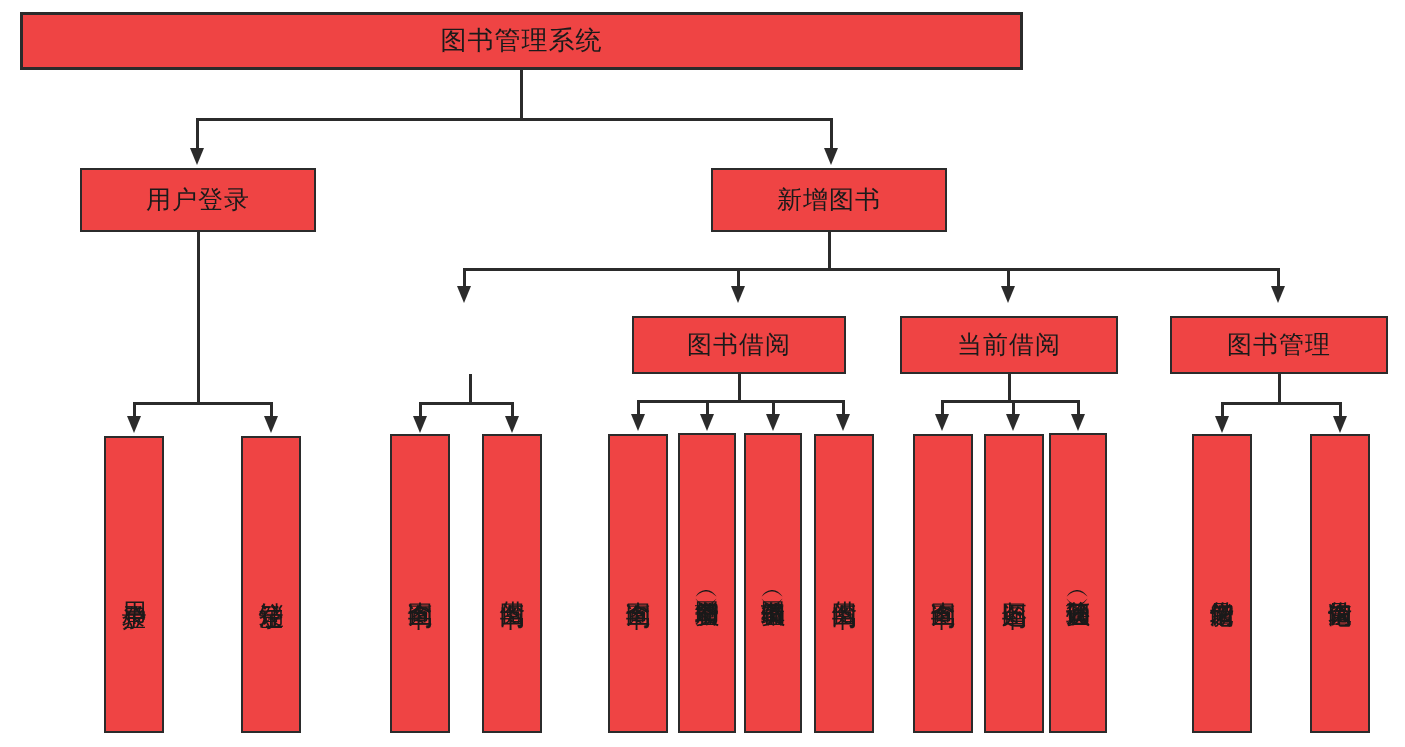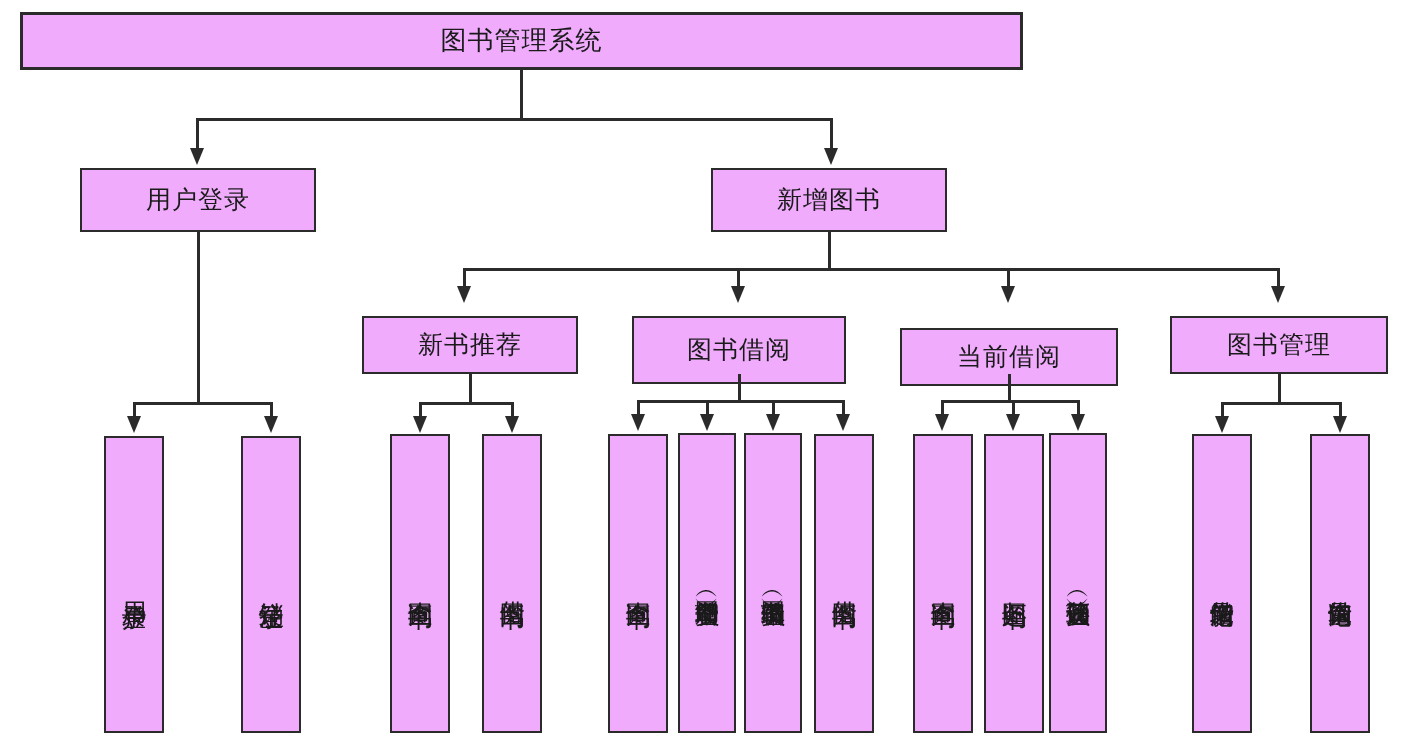--- a/index.html
+++ b/index.html
@@ -15,21 +15,21 @@
     width: 1405px;
     height: 747px;
     background: #ffffff;
     overflow: hidden;
   }
   
   .node {
     position: absolute;
     box-sizing: border-box;
     border: 2.5px solid #2b2b2b;
-    background: #f0abfc;
+    background: #ef4444;
     display: flex;
     align-items: center;
     justify-content: center;
     color: #1a1a1a;
   }
   .node.root {
     border-width: 3px;
   }
   .node-label {
     display: block;
@@ -123,27 +123,24 @@
   <div class="edge hline" style="left:463px; top:268px; width:816px; height:2.5px;"></div>
   <div class="edge vline" style="left:463px; top:268px; width:2.5px; height:22px;"></div>
   <div class="arrow" style="left:457px; top:286px;"></div>
   <div class="edge vline" style="left:737px; top:268px; width:2.5px; height:22px;"></div>
   <div class="arrow" style="left:731px; top:286px;"></div>
   <div class="edge vline" style="left:1007px; top:268px; width:2.5px; height:22px;"></div>
   <div class="arrow" style="left:1001px; top:286px;"></div>
   <div class="edge vline" style="left:1277px; top:268px; width:2.5px; height:22px;"></div>
   <div class="arrow" style="left:1271px; top:286px;"></div>
 
-  <div class="node h" style="left:362px; top:316px; width:216px; height:58px;">
-    <span class="node-label">新书推荐</span>
-  </div>
-  <div class="node h" style="left:632px; top:316px; width:214px; height:68px;">
+  <div class="node h" style="left:632px; top:316px; width:214px; height:58px;">
     <span class="node-label">图书借阅</span>
   </div>
-  <div class="node h" style="left:900px; top:328px; width:218px; height:58px;">
+  <div class="node h" style="left:900px; top:316px; width:218px; height:58px;">
     <span class="node-label">当前借阅</span>
   </div>
   <div class="node h" style="left:1170px; top:316px; width:218px; height:58px;">
     <span class="node-label">图书管理</span>
   </div>
 
   <div class="edge vline" style="left:469px; top:374px; width:2.5px; height:30px;"></div>
   <div class="edge hline" style="left:419px; top:402px; width:93px; height:2.5px;"></div>
   <div class="edge vline" style="left:419px; top:402px; width:2.5px; height:16px;"></div>
   <div class="arrow" style="left:413px; top:416px;"></div>

